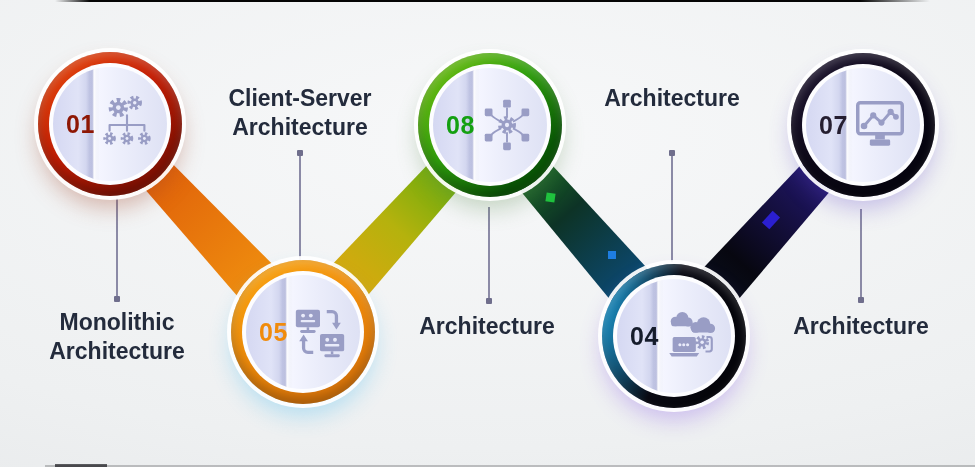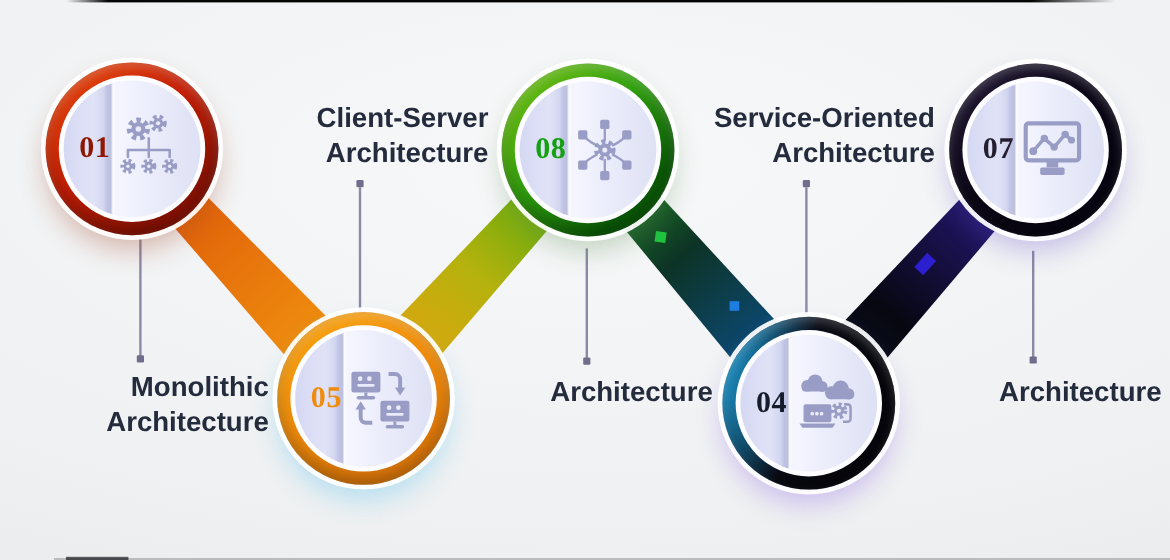--- a/index.html
+++ b/index.html
@@ -22,27 +22,27 @@
     position:absolute;inset:15px;border-radius:50%;overflow:hidden;
     background:linear-gradient(90deg,#d5d8f2 0%,#e0e3f7 22%,#cdd1ec 32%,#f4f5ff 41%,#ecEEfb 60%,#dee1f4 100%);
     display:flex;align-items:center;
   }
   .face::before{
     content:"";position:absolute;left:29%;top:0;bottom:0;width:12%;
     background:linear-gradient(90deg, rgba(115,120,175,0), rgba(115,120,175,.28) 45%, rgba(255,255,255,.9) 58%, rgba(255,255,255,0));
   }
   .num{
     position:relative;z-index:2;margin-left:13px;
-    font-family:Liberation Serif, serif;font-weight:700;font-size:25px;letter-spacing:.5px;
+    font-family:Liberation Sans, sans-serif;font-weight:700;font-size:25px;letter-spacing:.5px;
   }
   .icon{position:relative;z-index:2;width:58px;height:58px;margin-left:3px;color:var(--icon-c,#999dc5);}
   .icon svg{width:100%;height:100%;display:block;}
   
   .label{
-    position:absolute;width:214px;text-align:right;
+    position:absolute;width:214px;text-align:center;
     color:var(--label-c,#232b3c);font-size:23px;font-weight:700;line-height:1.26;
   }
   
   .cline{position:absolute;width:2px;background:var(--line-c,#8b8aa6);}
   .cdot{position:absolute;width:6px;height:6px;border-radius:1px;background:var(--dot-c,#6f6e8c);}
   
   .top-line{position:absolute;left:55px;top:0;width:875px;height:2px;
     background:linear-gradient(90deg, rgba(0,0,0,0), #050505 4%, #050505 92%, rgba(0,0,0,0));}
   .bottom-line{position:absolute;left:45px;bottom:0;width:930px;height:2px;background:rgba(10,10,15,.22);}
   .bottom-dash{position:absolute;left:55px;bottom:0;width:52px;height:3px;background:rgba(10,10,15,.65);}
@@ -234,21 +234,20 @@
     <div>Architecture</div>
   </div>
   <div class="label" style="left:193px;top:84px">
     <div>Client-Server</div>
     <div>Architecture</div>
   </div>
   <div class="label" style="left:380px;top:312px">
     <div>Architecture</div>
   </div>
   <div class="label" style="left:565px;top:84px">
-    <div>Service-Oriented</div>
     <div>Architecture</div>
   </div>
   <div class="label" style="left:754px;top:312px">
     <div>Architecture</div>
   </div>
 
   <div class="top-line"></div>
   <div class="bottom-line"></div>
   <div class="bottom-dash"></div>
 </div>

